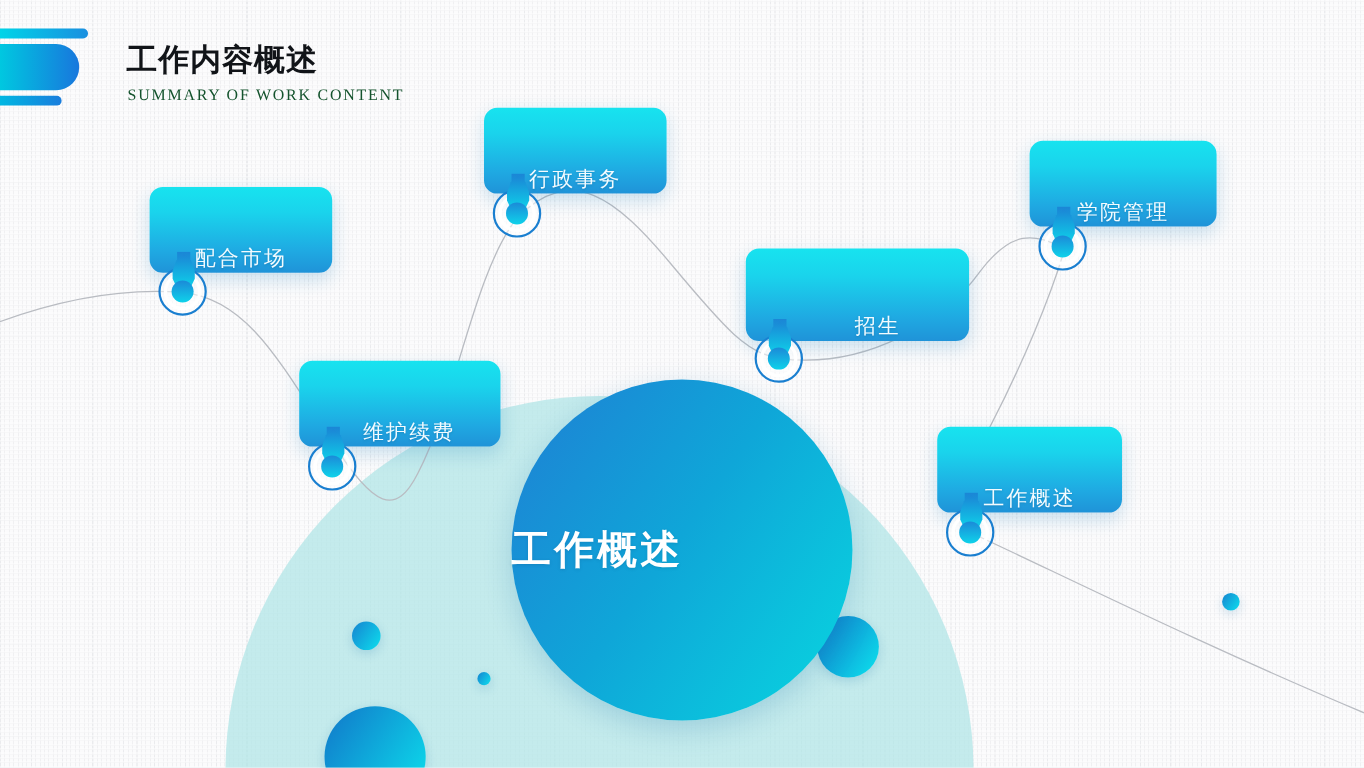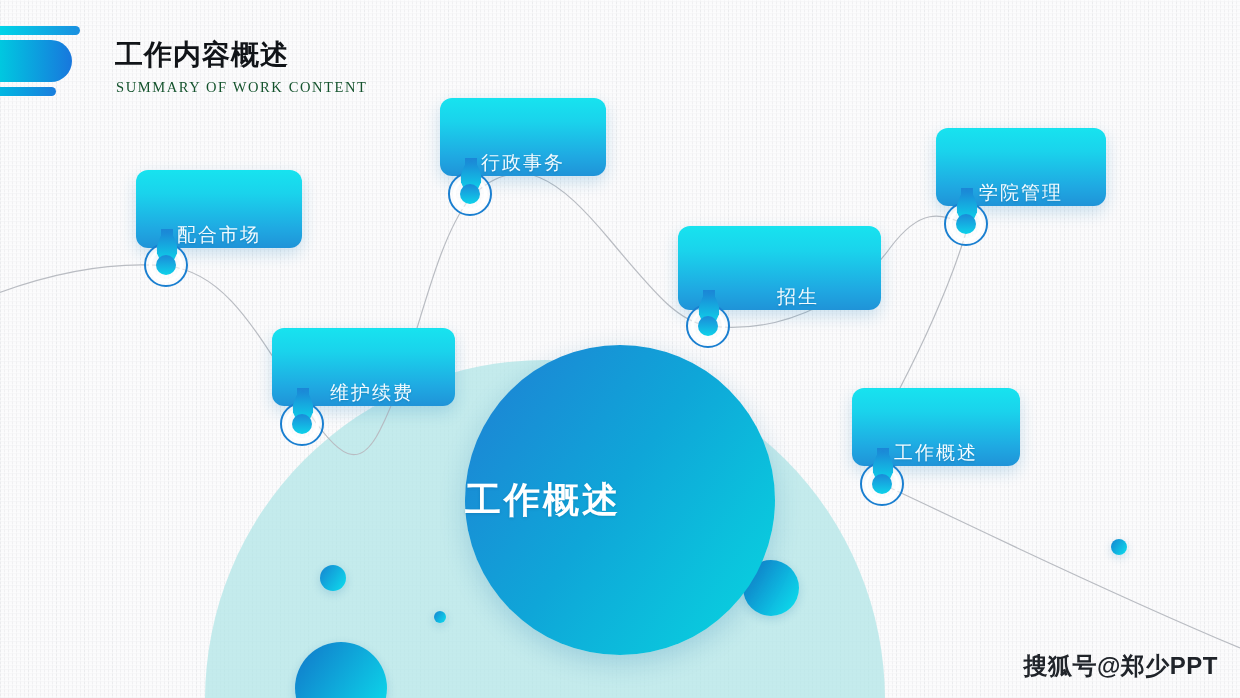--- a/index.html
+++ b/index.html
@@ -181,21 +181,20 @@
           <span>学院管理</span>
         </div>
       </div>
       <div class="node" style="left: 852px; top: 388px;">
         <div class="box" style="width: 168px; height: 78px;">
           <span>工作概述</span>
         </div>
       </div>
     </div>
 
-  <div class="watermark">搜狐号@郑少PPT</div>
 
 <div class="pin" style="left: 144px; top: 243px;">
       <div class="drop-tail"></div>
       <div class="ring"></div>
       <div class="ring2"></div>
       <div class="drop"></div>
       <div class="core"></div>
     </div>
     <div class="pin" style="left: 448px; top: 172px;">
       <div class="drop-tail"></div>

